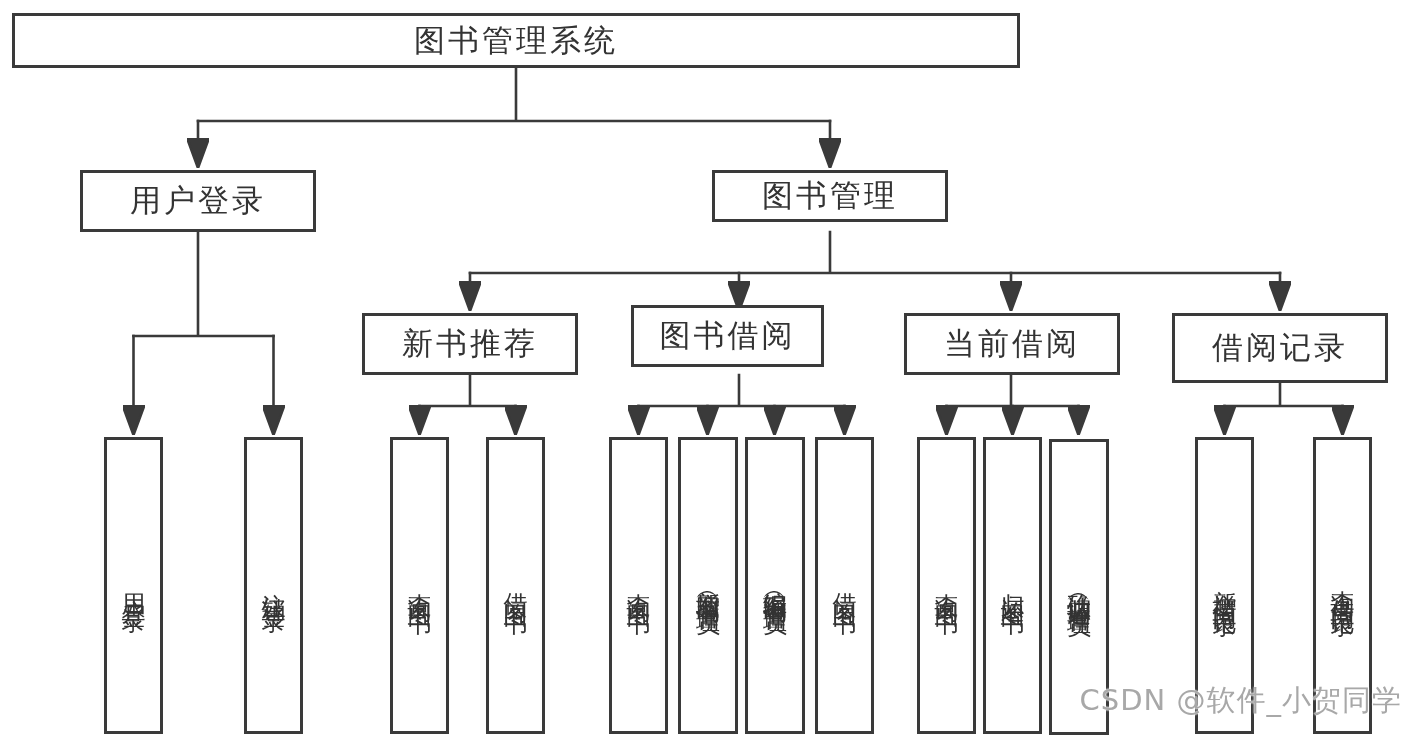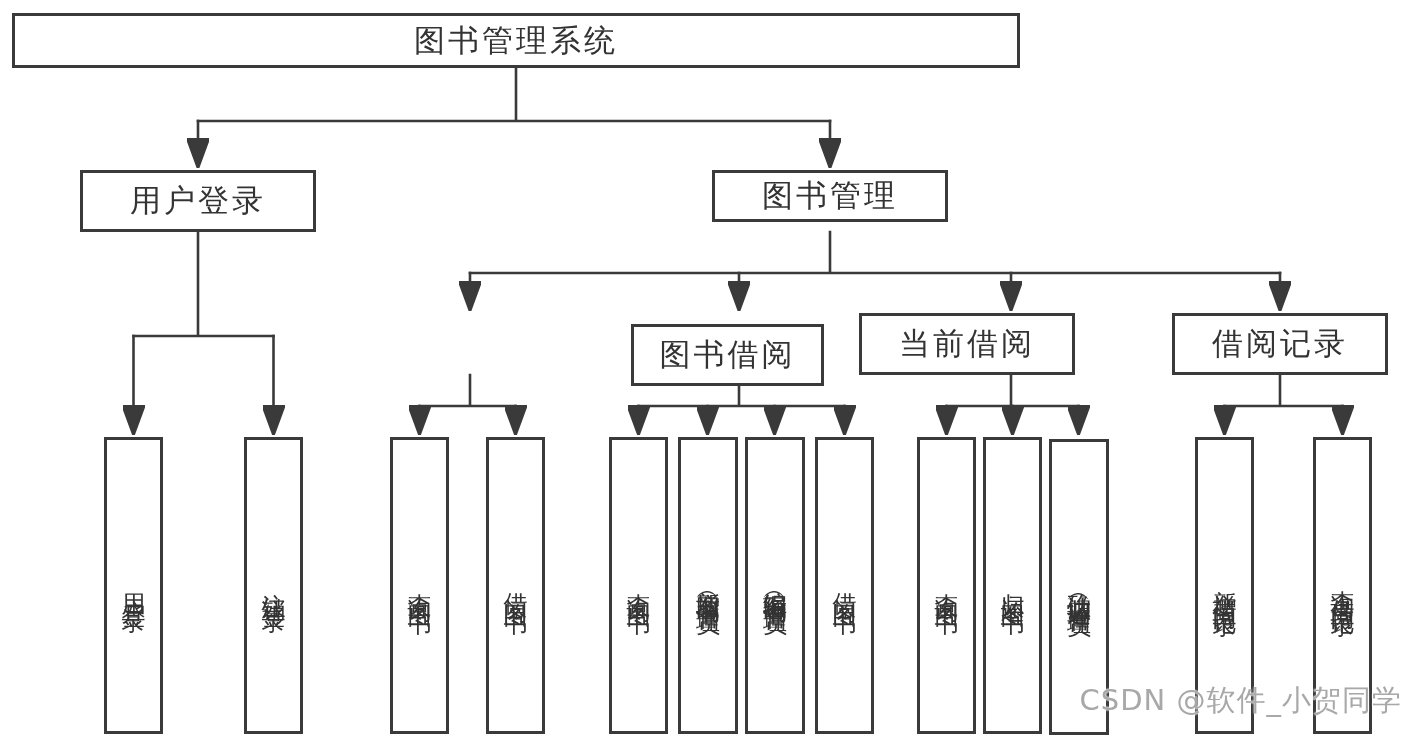--- a/index.html
+++ b/index.html
@@ -109,23 +109,24 @@
       <line x1="1224.5" y1="406" x2="1224.5" y2="431" marker-end="url(#arr)"></line>
       <line x1="1342.5" y1="406" x2="1342.5" y2="431" marker-end="url(#arr)"></line>
     </g>
   </svg>
 
   <div class="hbox" style="left:12px;top:13px;width:1008px;height:55px;">图书管理系统</div>
 
   <div class="hbox" style="left:80px;top:170px;width:236px;height:62px;">用户登录</div>
   <div class="hbox" style="left:712px;top:170px;width:236px;height:52px;">图书管理</div>
 
-  <div class="hbox" style="left:631px;top:324px;width:193px;height:62px;">图书借阅</div>
-  <div class="hbox" style="left:859px;top:313px;width:216px;height:62px;">当前借阅</div>
-  <div class="hbox" style="left:1172px;top:313px;width:216px;height:62px;text-align:center;">借阅记录</div>
+  <div class="hbox" style="left:362px;top:313px;width:216px;height:62px;">新书推荐</div>
+  <div class="hbox" style="left:631px;top:305px;width:193px;height:62px;">图书借阅</div>
+  <div class="hbox" style="left:904px;top:313px;width:216px;height:62px;">当前借阅</div>
+  <div class="hbox" style="left:1172px;top:313px;width:216px;height:70px;text-align:center;">借阅记录</div>
 
   <div class="vbox" style="left:104px;top:437px;width:59px;height:297px;">用户登录</div>
   <div class="vbox" style="left:244px;top:437px;width:59px;height:297px;">注销登录</div>
 
   <div class="vbox" style="left:390px;top:437px;width:59px;height:297px;">查询图书</div>
   <div class="vbox" style="left:486px;top:437px;width:59px;height:297px;">借阅图书</div>
 
   <div class="vbox" style="left:609px;top:437px;width:59px;height:297px;">查询图书</div>
   <div class="vbox" style="left:678px;top:437px;width:60px;height:297px;letter-spacing:3px;">新增图书（管理员）</div>
   <div class="vbox" style="left:745px;top:437px;width:60px;height:297px;letter-spacing:3px;">编辑图书（管理员）</div>

